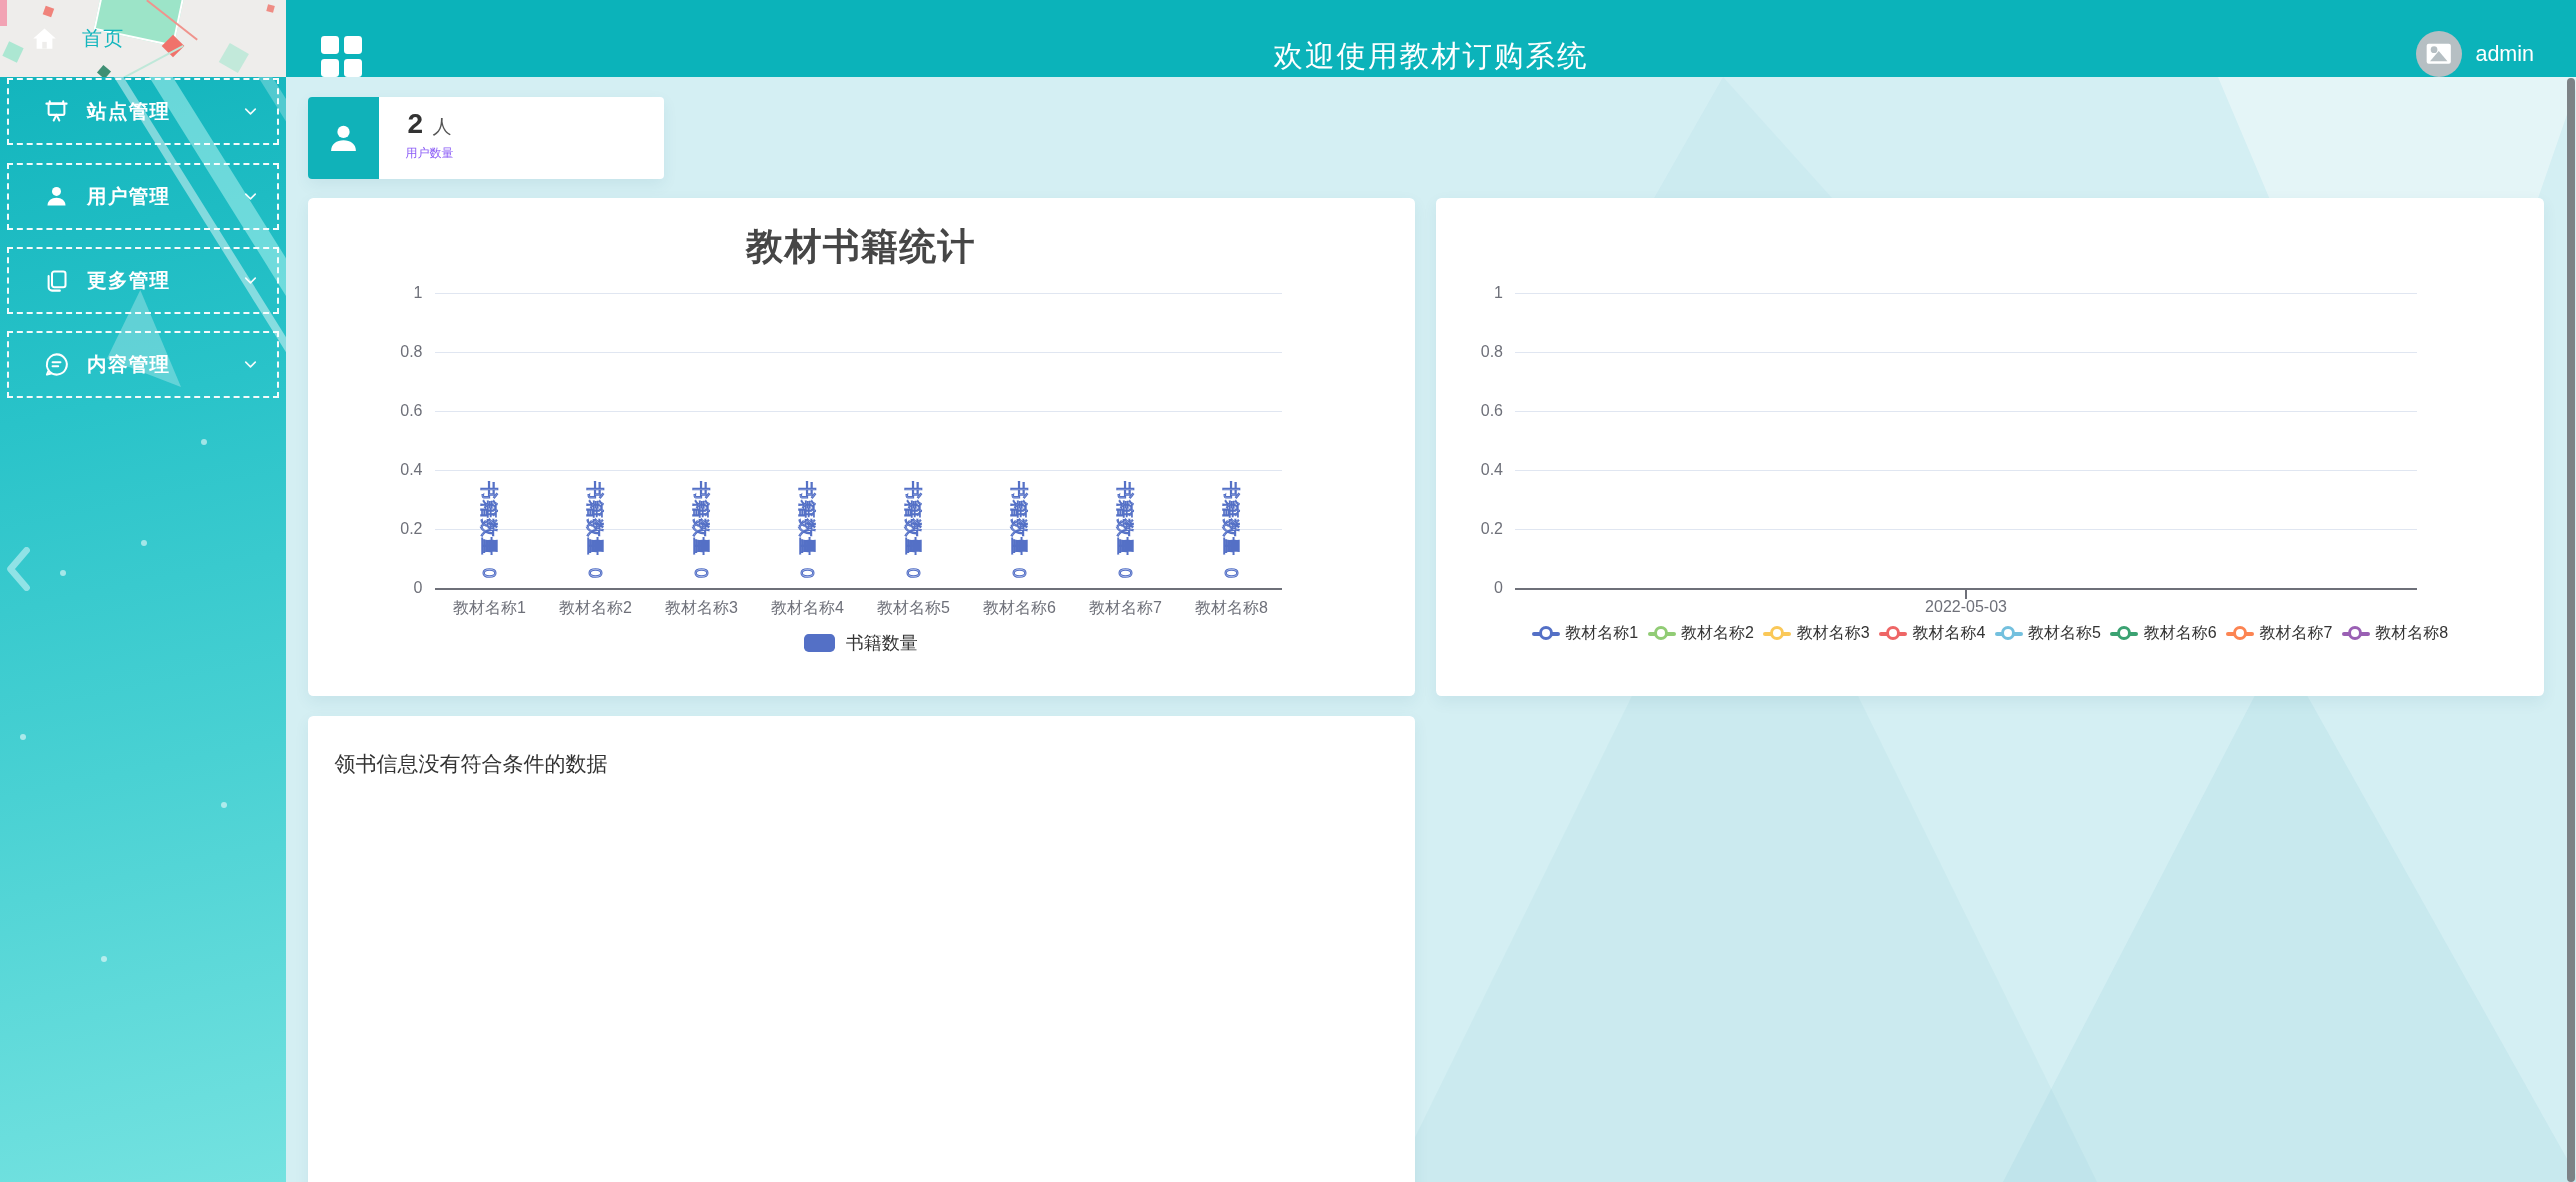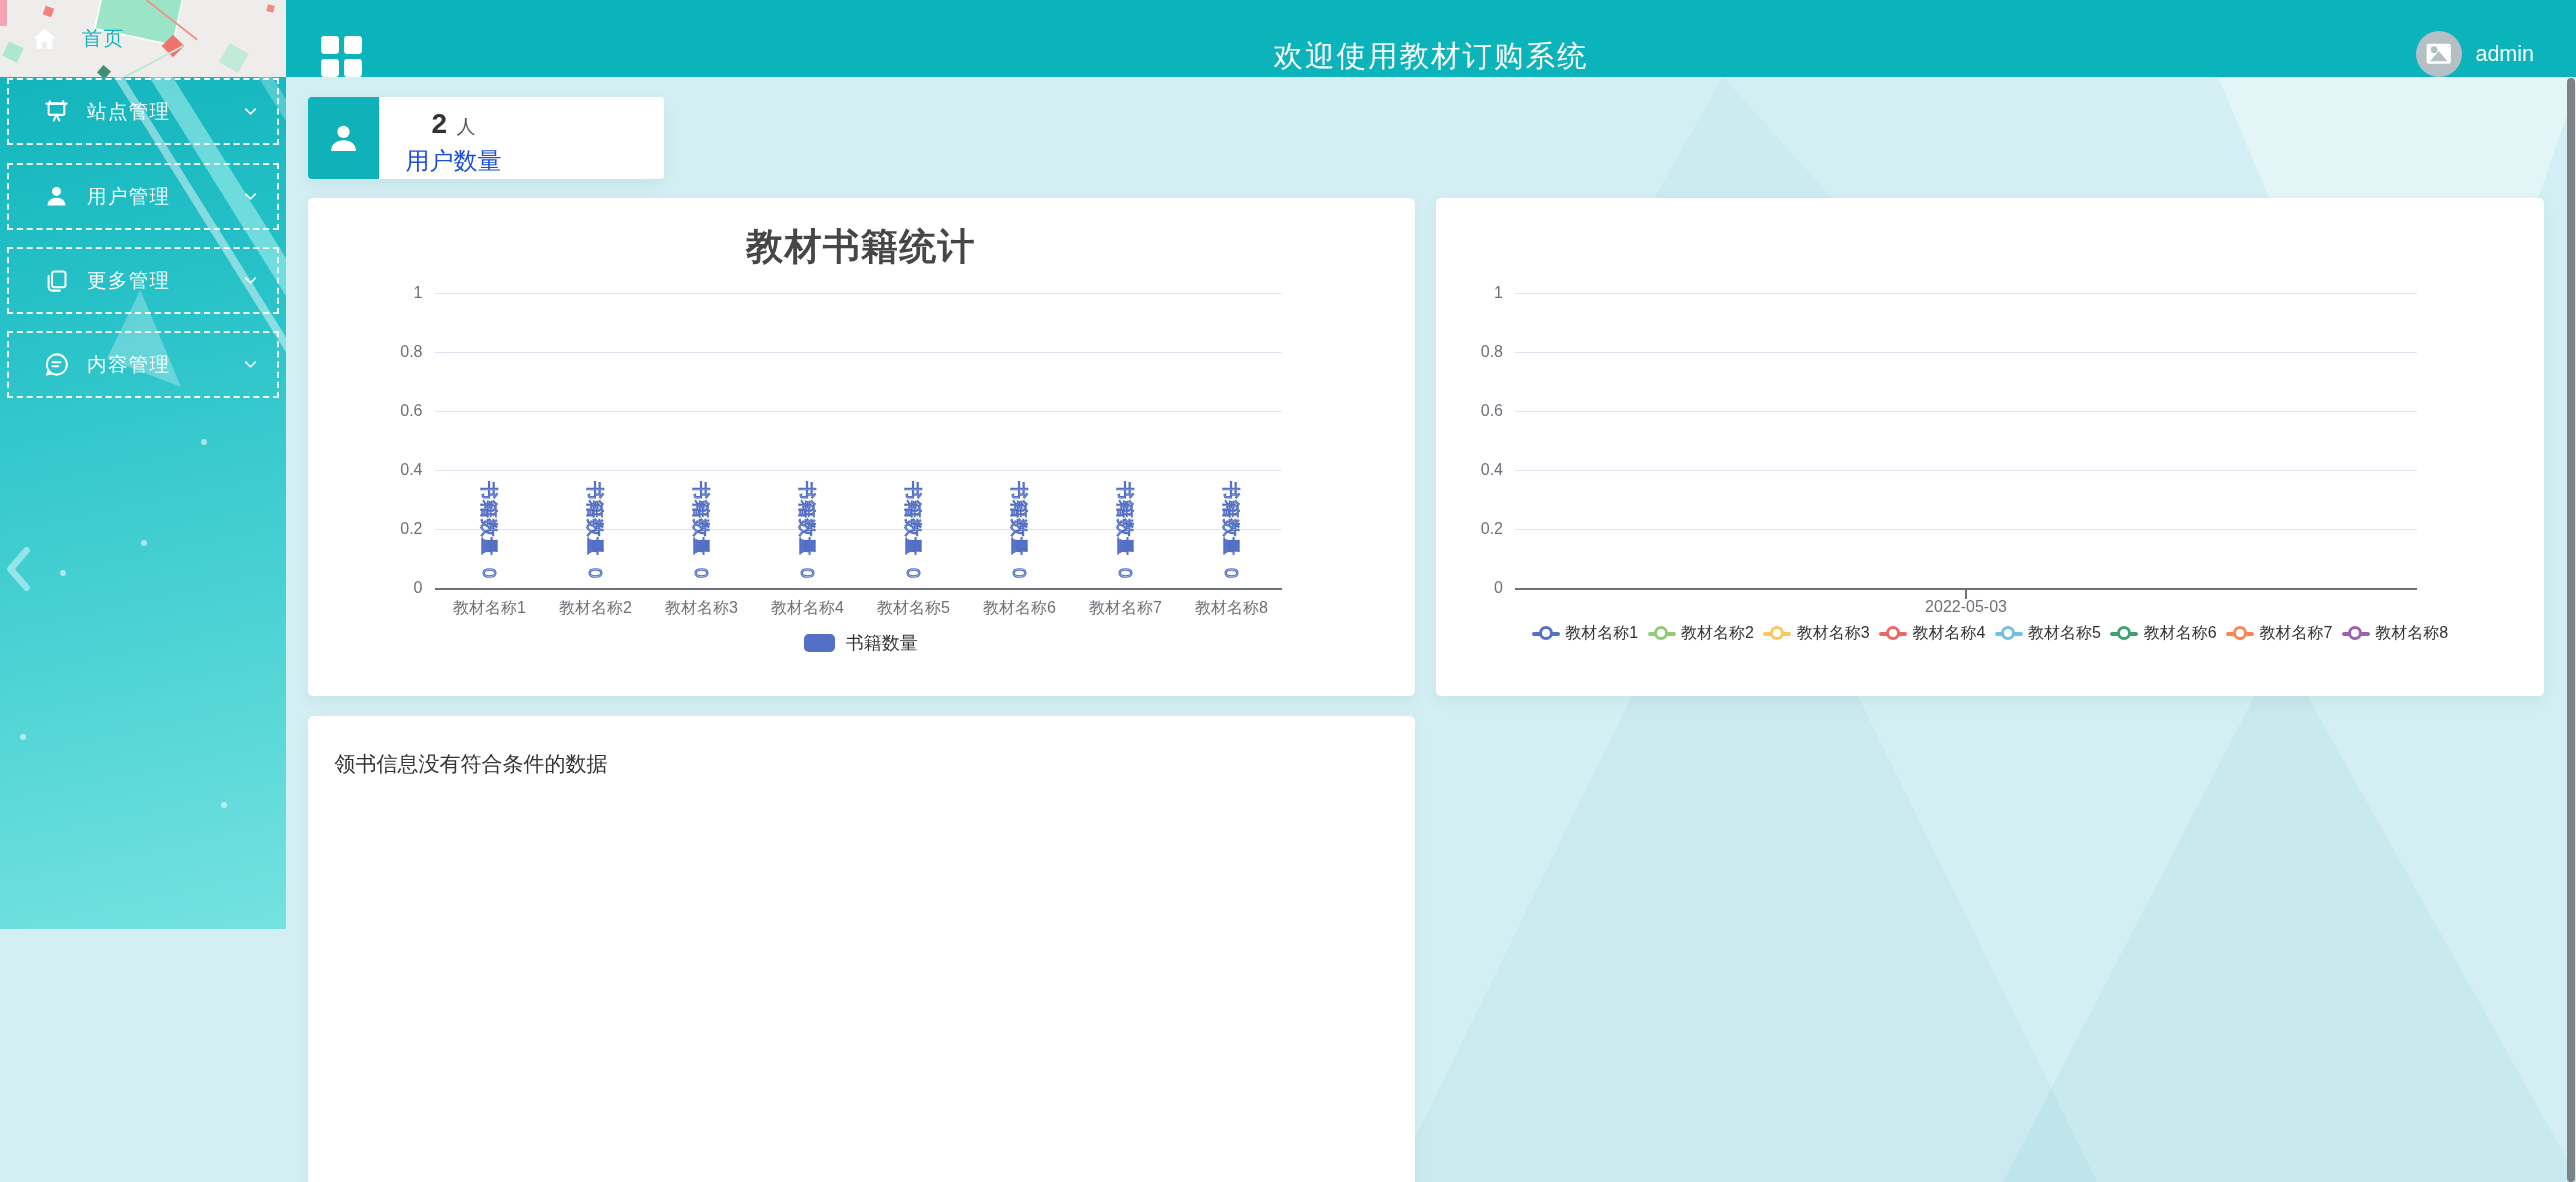--- a/index.html
+++ b/index.html
@@ -6,22 +6,22 @@
   html,body { width:2576px; height:1182px; overflow:hidden; }
   body { font-family:"Liberation Sans","DejaVu Sans",sans-serif; position:relative; background:#d4eff3; }
 
   
   .sidebar { position:absolute; left:0; top:0; width:286px; height:1182px; z-index:5; }
   .sidebar-top { position:relative; height:77px; background:#eeedeb; overflow:hidden;
                  display:flex; align-items:center; padding-left:31px; }
   .confetti { position:absolute; }
   .home-row { display:flex; align-items:center; gap:24px; position:relative; z-index:3; }
   .home-label { font-size:20px; color:#14b6bd; letter-spacing:1.3px; }
-  .sidebar-body { position:absolute; left:0; top:77px; width:286px; height:852px; overflow:hidden;
-                  background:linear-gradient(168deg,#13b5bd 0%,#29c3c9 30%,#49d1d3 62%,#74e2e0 100%); }
+  .sidebar-body { position:absolute; left:0; top:77px; width:286px; height:1105px; overflow:hidden;
+                  background:linear-gradient(168deg,#13b5bd 0%,#29c3c9 30%,#49d1d3 62%,#74e2e0 100%);font-weight:bold; }
   .streak { position:absolute; transform-origin:top center; }
   .s1 { left:101px; top:-80px; width:20px; height:805px; transform:rotate(-32deg); background:rgba(188,247,244,.50); }
   .s2 { left:56px;  top:-94px; width:8px; height:805px; transform:rotate(-32deg); background:rgba(255,255,255,.45); }
   .s3 { left:213px; top:-74px; width:12px; height:671px; transform:rotate(-32deg); background:rgba(255,255,255,.25); }
   .shard { position:absolute; left:107px; top:213px; width:74px; height:114px;
            background:rgba(255,255,255,.28); clip-path:polygon(45% 0,100% 85%,0 60%); }
   .dot { position:absolute; width:6px; height:6px; border-radius:50%; background:rgba(255,255,255,.55); }
   .menu { position:relative; z-index:2; padding:1.3px 6.7px 0 6.7px; display:flex; flex-direction:column; gap:17.4px; }
   .menu-item { height:67px; border:2px dashed rgba(255,255,255,.95);
                display:flex; align-items:center; padding:0 17.4px 0 34px; color:#fff; cursor:pointer; }
@@ -46,21 +46,21 @@
   
   .main { position:absolute; left:286px; top:77px; width:2290px; height:1105px; background:#d4eff3; overflow:hidden; }
   .tri { position:absolute; }
   .card { position:absolute; background:#fff; border-radius:5.4px; box-shadow:0 5.4px 14.8px rgba(0,90,110,.07); }
 
   .stat-card { left:21.5px; top:20px; width:356px; height:82px; border-radius:4px; display:flex; overflow:hidden; }
   .stat-icon { width:71px; background:#10b2b9; display:flex; align-items:center; justify-content:center; flex:0 0 71px; }
   .stat-text { padding:10.7px 0 0 27px;text-align:center; }
   .stat-line1 { font-size:28px; font-weight:bold; color:#333; }
   .stat-unit { font-size:19px; font-weight:400; color:#555; margin-left:9.4px; }
-  .stat-label { font-size:24px; color:#1d4ed8; margin-top:5.4px; }
+  .stat-label { font-size:12px; color:#8b5cf6; margin-top:5.4px; }
 
   .chart-card-left  { left:21.5px;   top:121px; width:1107px; height:498px; }
   .chart-card-right { left:1150px; top:121px; width:1108px; height:498px; }
   .chart-title { position:absolute; top:24px; left:0; width:100%; text-align:center;
                  font-size:37px; font-weight:600; color:#464646; letter-spacing:1.3px; }
   .gl { position:absolute; height:1.3px; background:#E0E6F1; }
   .gl.axisline { height:2px; background:#6E7079; }
   .ylab { position:absolute; height:20px; line-height:20px; font-size:16px; color:#6E7079; text-align:right; }
   .xlab { position:absolute; top:400px; width:106px; text-align:center; font-size:16px; color:#6E7079; }
   .vbar { position:absolute; top:287px; width:27px; height:90px; display:flex; align-items:center; justify-content:center; }

